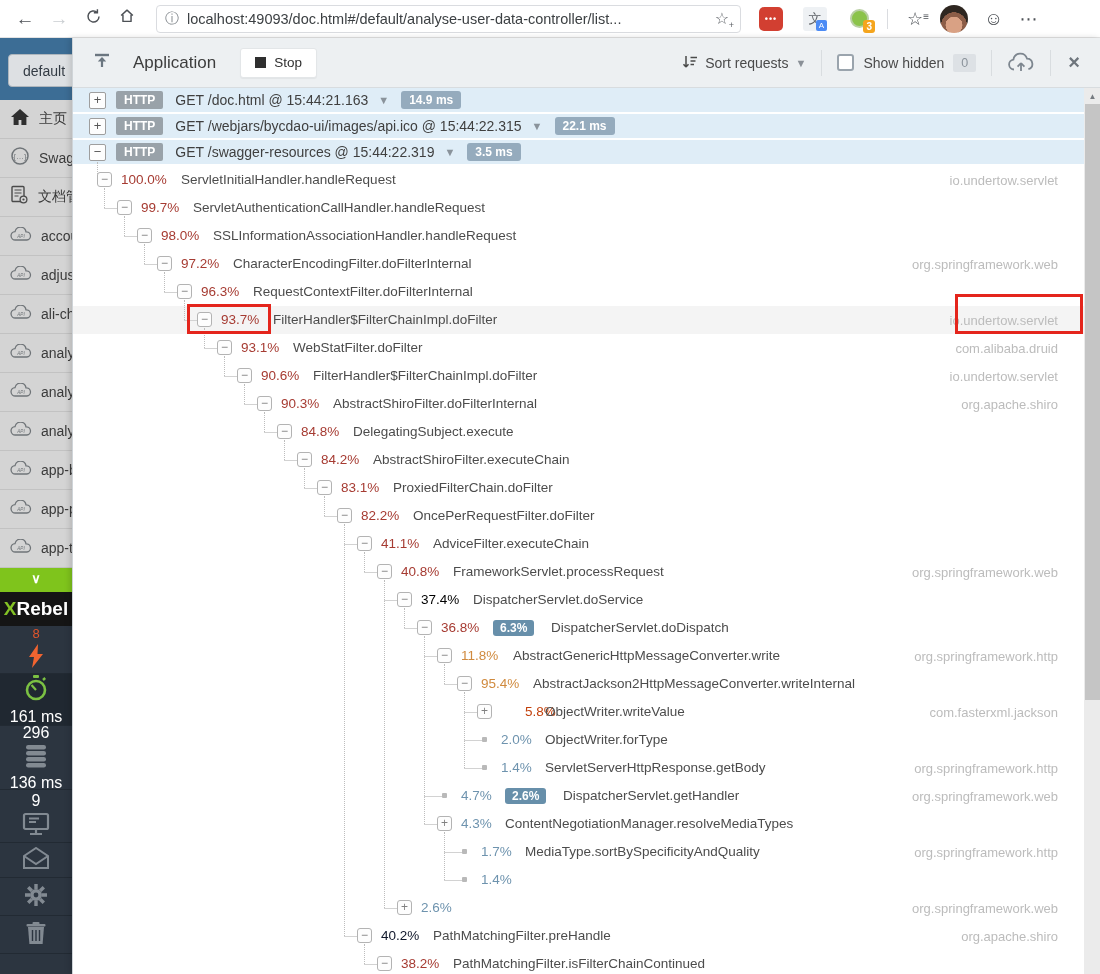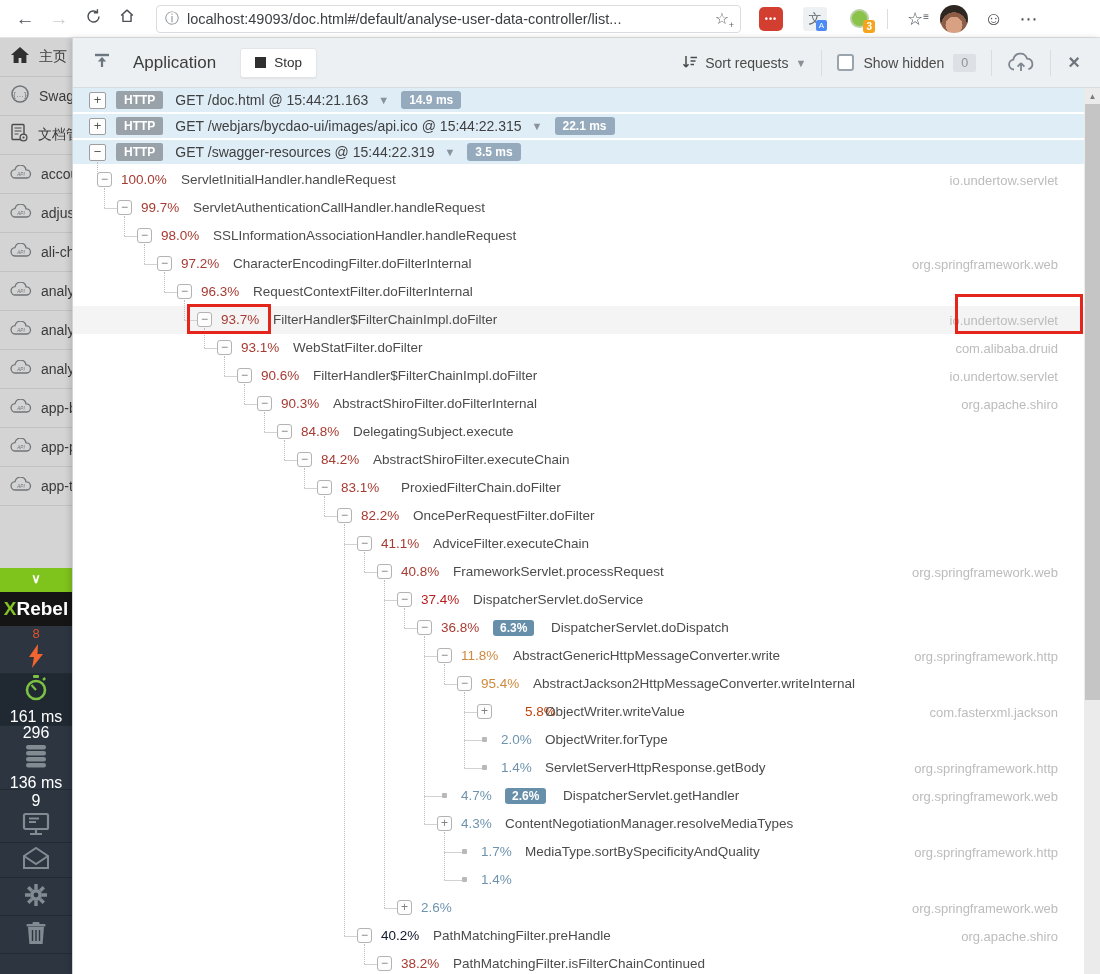--- a/index.html
+++ b/index.html
@@ -152,20 +152,23 @@
       </span>
     </div>
     <span class="vdiv"></span>
     <span id="favlist">☆<i>≡</i></span>
     <span id="avatar"></span>
     <span id="smiley">☺</span>
     <span id="brmenu">⋯</span>
   </header>
 
   <aside id="sidebar">
+    <div id="side-blue">
+      <button id="env-btn">default</button>
+    </div>
     <div id="side-items">
         <div class="sitem">
           <span><svg width="20" height="18" viewBox="0 0 20 18">
               <path d="M10 1 1 9h2.6v8h5V12h2.8v5h5V9H19z" fill="#2f2f2f"></path>
             </svg></span>
                  <span class="slabel">主页</span>
         </div>
         <div class="sitem">
           <span><svg width="20" height="20" viewBox="0 0 20 20">
               <circle cx="10" cy="10" r="8" fill="none" stroke="#6f7478" stroke-width="1.5"></circle>
@@ -488,41 +491,41 @@
             <span class="tmethod" style="left:280px">DelegatingSubject.execute</span>
           </div>
           <div class="trow" style="top: 358px;">
             <span class="tbox" style="left:224px">−</span>
             <span class="tpct" style="left:248px;color:#a63b32">84.2%</span>
             <span class="tmethod" style="left:300px">AbstractShiroFilter.executeChain</span>
           </div>
           <div class="trow" style="top: 386px;">
             <span class="tbox" style="left:244px">−</span>
             <span class="tpct" style="left:268px;color:#a63b32">83.1%</span>
-            <span class="tmethod" style="left:328px">ProxiedFilterChain.doFilter</span>
+            <span class="tmethod" style="left:320px">ProxiedFilterChain.doFilter</span>
           </div>
           <div class="trow" style="top: 414px;">
             <span class="tbox" style="left:264px">−</span>
             <span class="tpct" style="left:288px;color:#a63b32">82.2%</span>
             <span class="tmethod" style="left:340px">OncePerRequestFilter.doFilter</span>
           </div>
           <div class="trow" style="top: 442px;">
             <span class="tbox" style="left:284px">−</span>
             <span class="tpct" style="left:308px;color:#a63b32">41.1%</span>
             <span class="tmethod" style="left:360px">AdviceFilter.executeChain</span>
           </div>
           <div class="trow" style="top: 470px;">
             <span class="tbox" style="left:304px">−</span>
             <span class="tpct" style="left:328px;color:#a63b32">40.8%</span>
             <span class="tmethod" style="left:380px">FrameworkServlet.processRequest</span>
             <span class="tpkg">org.springframework.web</span>
           </div>
           <div class="trow" style="top: 498px;">
             <span class="tbox" style="left:324px">−</span>
-            <span class="tpct" style="left:348px;color:#b91c1c">37.4%</span>
+            <span class="tpct" style="left:348px;color:#000000">37.4%</span>
             <span class="tmethod" style="left:400px">DispatcherServlet.doService</span>
           </div>
           <div class="trow" style="top: 526px;">
             <span class="tbox" style="left:344px">−</span>
             <span class="tpct" style="left:368px;color:#a63b32">36.8%</span>
             <span class="tbadge" style="left:420px">6.3%</span>
             <span class="tmethod" style="left:478px">DispatcherServlet.doDispatch</span>
           </div>
           <div class="trow" style="top: 554px;">
             <span class="tbox" style="left:364px">−</span>

